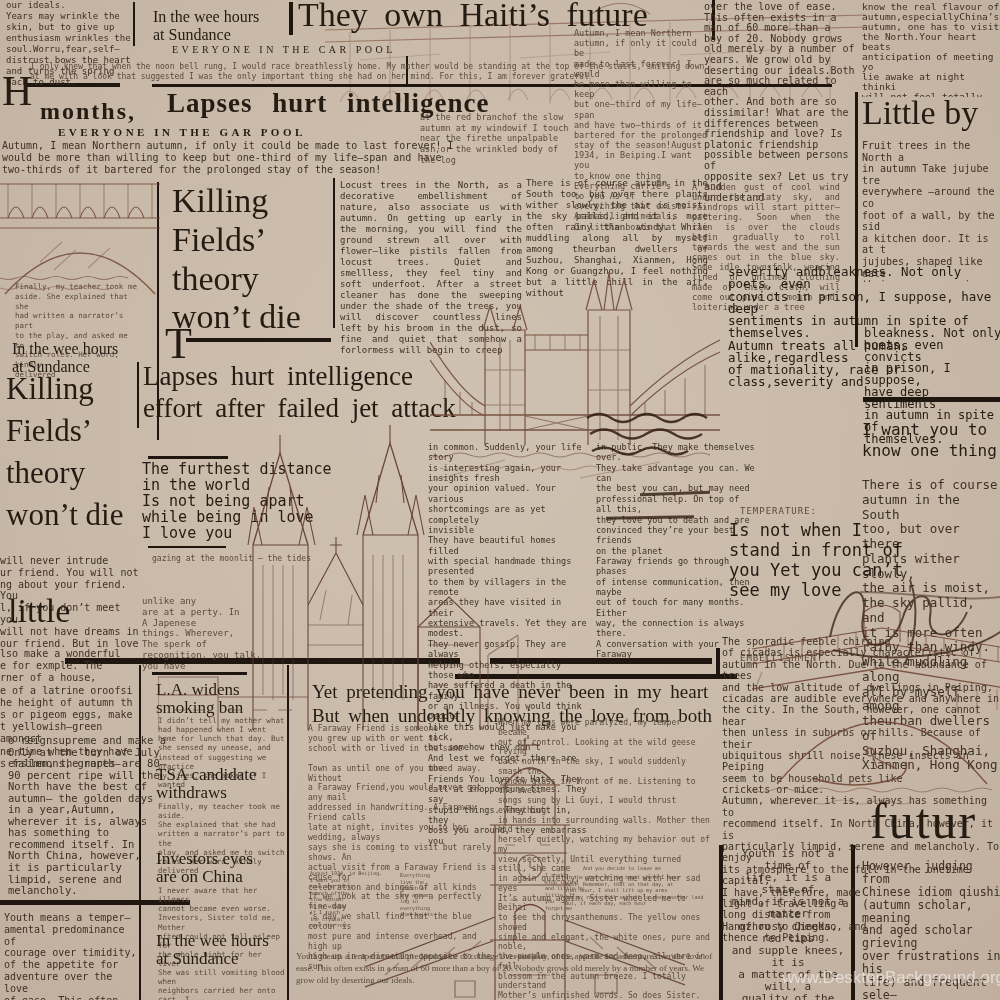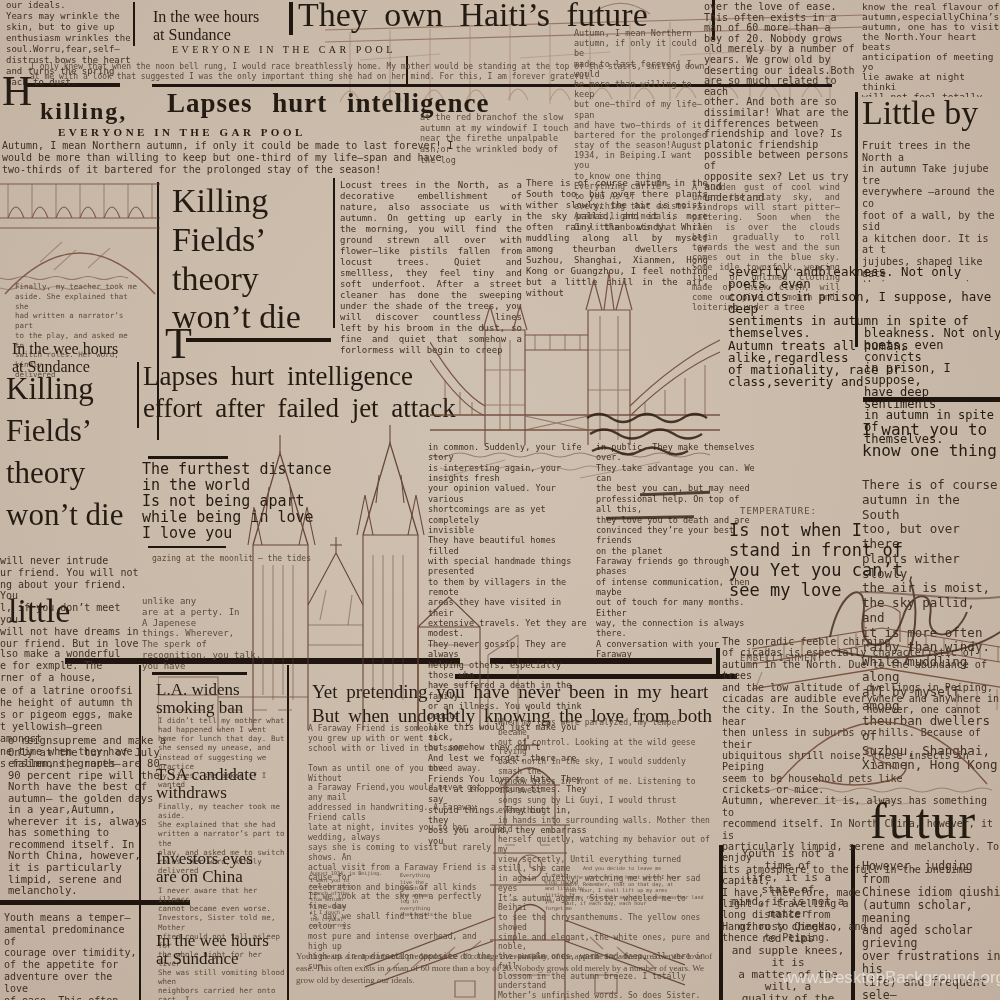--- a/index.html
+++ b/index.html
@@ -181,21 +181,21 @@
 distrust bows the heart
 and turns the spring
 back to dust.</div>
   <div class="blk serif pre ink" style="left:153px;top:8px;font-size:16px;line-height:1.15;">In the wee hours
 at Sundance</div>
   <div class="blk serif ink" style="left:172px;top:44px;font-size:10px;letter-spacing:3.5px;">EVERYONE IN THE CAR POOL</div>
   <div class="blk serif ink" style="left:298px;top:-4px;font-size:34px;word-spacing:8px;">They own Haiti’s future</div>
   <div class="blk mono pre faded" style="left:30px;top:62px;width:800px;font-size:8px;line-height:1.3;">I only knew that when the noon bell rung, I would race breathlessly home. My mother would be standing at the top of the stairs, smiling down
 at me with a look that suggested I was the only important thing she had on her mind. For this, I am forever grateful</div>
   <div class="blk serif ink" style="left:2px;top:70px;font-size:42px;line-height:1;">H</div>
-  <div class="blk serif ink" style="left:40px;top:98px;font-size:24px;font-weight:bold;letter-spacing:2px;">killing,</div>
+  <div class="blk serif ink" style="left:40px;top:98px;font-size:24px;font-weight:bold;letter-spacing:2px;">months,</div>
   <div class="blk serif ink" style="left:58px;top:126px;font-size:11px;font-weight:bold;letter-spacing:3.5px;">EVERYONE IN THE GAR POOL</div>
   <div class="blk mono body1" style="left:2px;top:140px;width:468px;font-size:10px;line-height:1.2;">Autumn, I mean Northern autumn, if only it could be made to last forever! I would be more than willing to keep but one-third of my life—span and have two-thirds of it bartered for the prolonged stay of the season!</div>
   <div class="blk serif ink" style="left:167px;top:88px;font-size:27px;font-weight:bold;word-spacing:12px;letter-spacing:1px;">Lapses hurt intelligence</div>
   <div class="blk mono pre body1" style="left:704px;top:2px;width:160px;font-size:10px;line-height:1.06;">over the love of ease.
 This often exists in a
 man of 60 more than a
 boy of 20. Nobody grows
 old merely by a number of
 years. We grow old by
 deserting our ideals.Both

